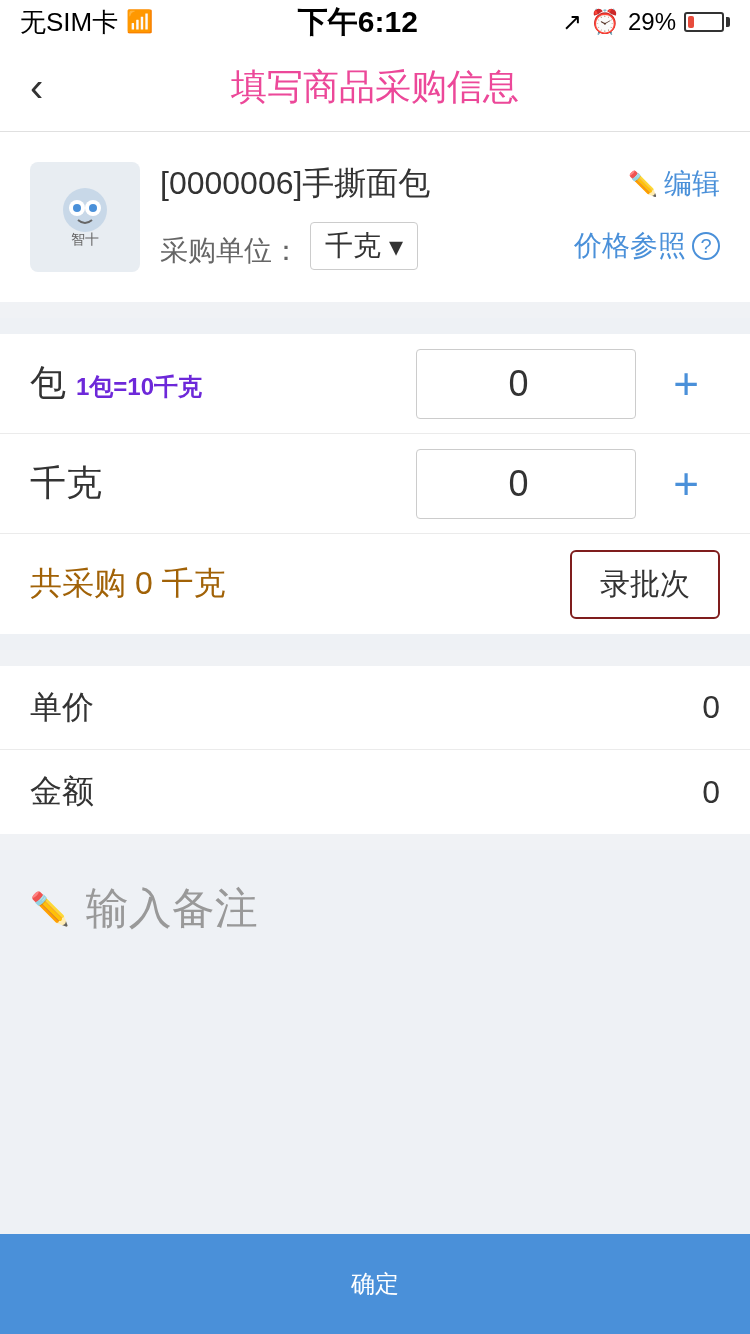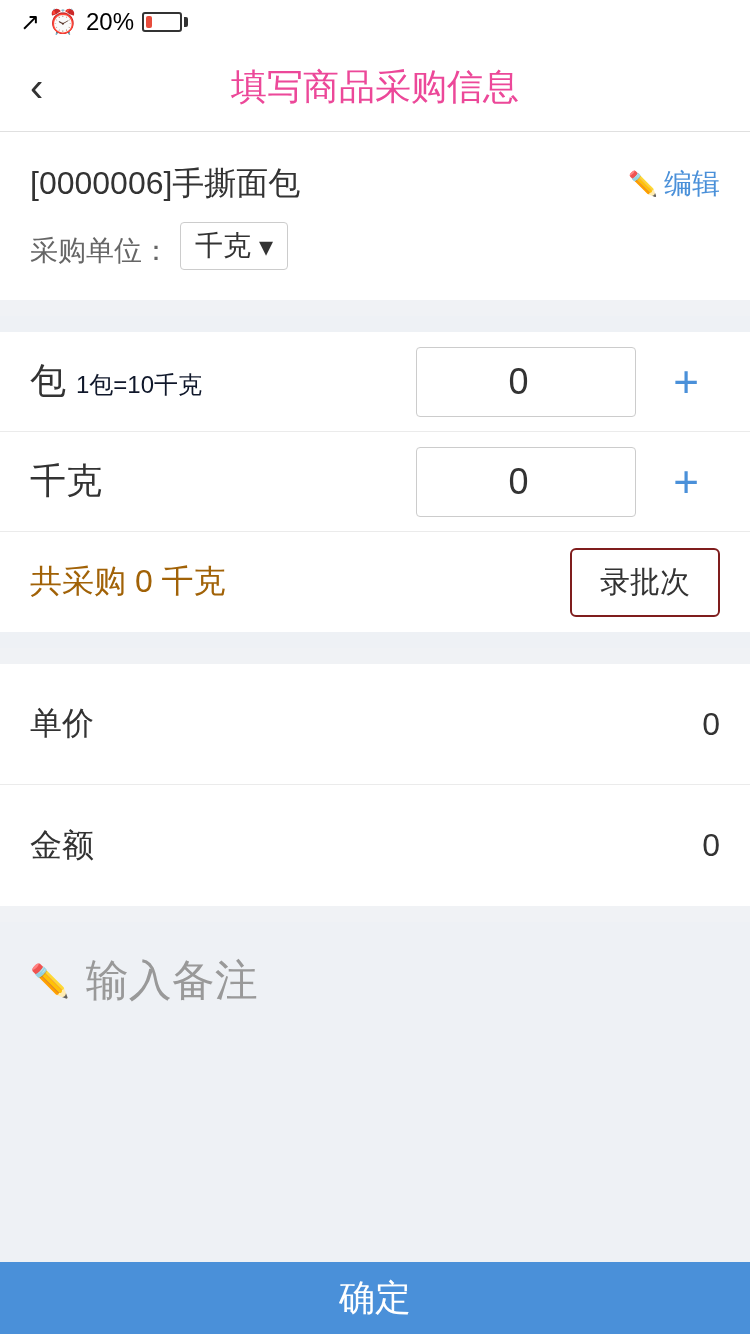--- a/index.html
+++ b/index.html
@@ -205,21 +205,22 @@
       align-items: baseline;
       gap: 10px;
       min-width: 180px;
     }
     .input-label-main {
       font-size: 36px;
       color: #333;
     }
     .input-label-sub {
       font-size: 24px;
-      color: #0f172a;
+      color: #6d28d9;
+      font-weight: bold;
     }
     .input-field-wrap {
       flex: 1;
       display: flex;
       align-items: center;
       justify-content: flex-end;
       gap: 16px;
     }
     .number-input {
       border: 1px solid #ccc;
@@ -269,21 +270,21 @@
     
     .price-section {
       background: #fff;
       margin-top: 16px;
     }
     .price-row {
       display: flex;
       align-items: center;
       justify-content: space-between;
       padding: 0 30px;
-      height: 121px;
+      height: 84px;
       border-bottom: 1px solid #ebebeb;
     }
     .price-row:last-child {
       border-bottom: none;
       gap: 28px;
     }
     .price-label {
       font-size: 32px;
       color: #333;
     }
@@ -317,77 +318,97 @@
       flex: 1;
       min-height: 280px;
     }
 
     
     .confirm-btn {
       position: fixed;
       bottom: 0;
       left: 0;
       width: 750px;
-      height: 72px;
+      height: 100px;
       background: #4a90d9;
       display: flex;
       align-items: center;
       justify-content: center;
-      font-size: 36px;
+      font-size: 24px;
       color: #fff;
       cursor: pointer;
     }
 
     .page-wrapper {
       padding-bottom: 100px;
     }
   </style>
 </head>
 <body>
 
 <div class="page-wrapper">
 
   <div class="status-bar">
+    <div class="status-left">
+      <span>无SIM卡</span>
+      <span class="wifi-icon">📶</span>
+    </div>
+    <div class="status-center">下午6:12</div>
     <div class="status-right">
       <span>↗</span>
       <span>⏰</span>
-      <span>20%</span>
+      <span>29%</span>
       <div class="battery-bar">
         <div class="battery-body">
           <div class="battery-fill"></div>
         </div>
         <div class="battery-tip"></div>
       </div>
     </div>
   </div>
 
   <div class="nav-bar">
     <div class="nav-back">‹</div>
     <div class="nav-title">填写商品采购信息</div>
   </div>
 
   <div class="product-card">
+    <div class="product-thumb">
+      <svg class="owl-logo" viewBox="0 0 70 70">
+        <circle cx="35" cy="28" r="22" fill="#c8d8e8"></circle>
+        <circle cx="27" cy="26" r="8" fill="#fff"></circle>
+        <circle cx="43" cy="26" r="8" fill="#fff"></circle>
+        <circle cx="27" cy="26" r="4" fill="#4a90d9"></circle>
+        <circle cx="43" cy="26" r="4" fill="#4a90d9"></circle>
+        <path d="M 28 38 Q 35 44 42 38" stroke="#666" stroke-width="2" fill="none"></path>
+        <text x="35" y="62" text-anchor="middle" font-size="14" fill="#666">智十</text>
+      </svg>
+    </div>
     <div class="product-info">
       <div class="product-name-row">
         <div class="product-name">
           <span>[0000006]</span><span>手撕面包</span>
         </div>
         <div class="edit-btn">
           <span class="edit-icon-small">✏️</span>
           <span>编辑</span>
         </div>
       </div>
       <div class="purchase-unit-row">
         <div style="display:flex;align-items:flex-end;">
           <span class="purchase-unit-label">采购单位：</span>
           <div class="unit-select">
             <span>千克</span>
             <span>▾</span>
           </div>
         </div>
+        <div class="price-ref">
+          <span>价格参照</span>
+          <div class="question-circle">?</div>
+        </div>
       </div>
     </div>
   </div>
 
   <div class="section-divider"></div>
 
   <div class="input-section">
 
     <div class="input-row">
       <div class="input-row-label">

